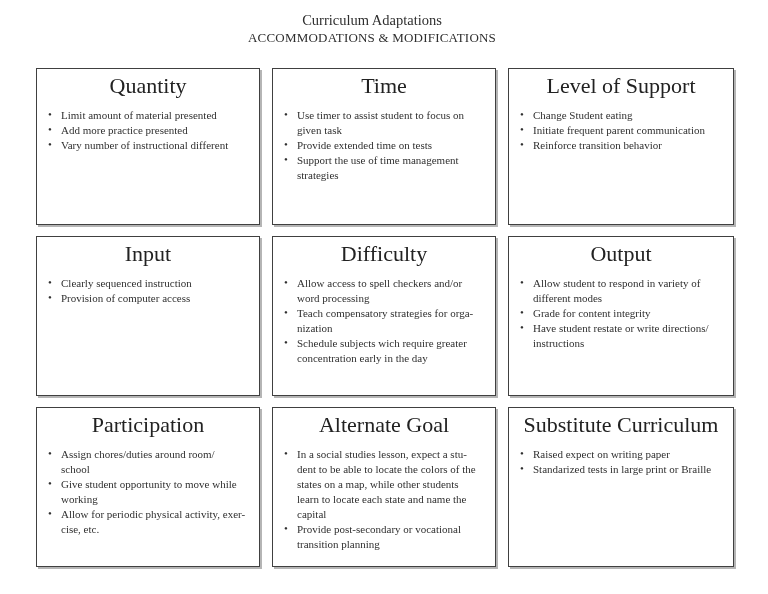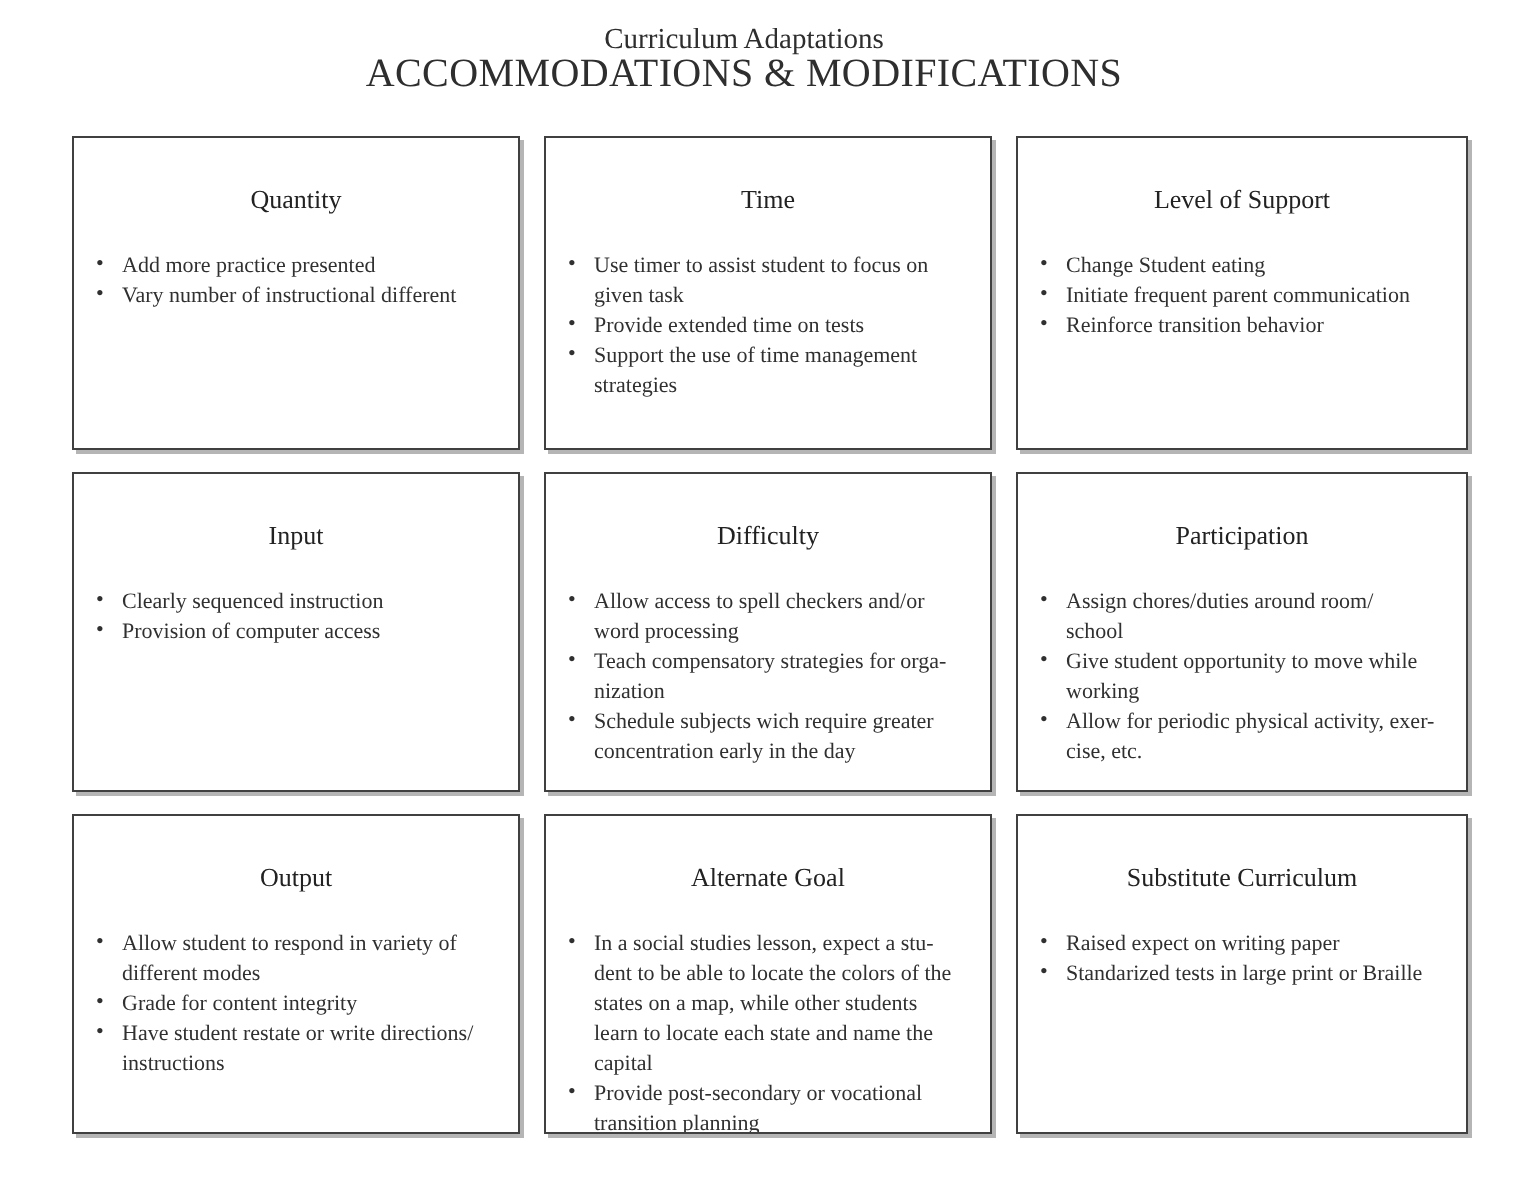--- a/index.html
+++ b/index.html
@@ -6,42 +6,42 @@
   .page {
     position:relative;
     width:744px; height:594px;
     background:#ffffff;
     font-family:"Liberation Serif", serif;
     color:#2b2b2b;
     overflow:hidden;
   }
   .doc-header { text-align:center; padding-top:12px; }
   .doc-title-line1 { font-size:14.5px; line-height:17px; color:#2e2e2e; }
-  .doc-title-line2 { font-size:20px; line-height:17px; color:#2e2e2e; letter-spacing:0.2px; }
+  .doc-title-line2 { font-size:13px; line-height:17px; color:#2e2e2e; letter-spacing:0.2px; }
 
   .grid {
     position:absolute; left:36px; top:68px;
     display:grid;
     grid-template-columns:224px 224px 226px;
     grid-template-rows:157px 160px 160px;
     column-gap:12px; row-gap:11px;
   }
   .box {
     box-sizing:border-box;
     background:#ffffff;
     border:1.5px solid #404040;
     box-shadow:2px 2px 0 #b5b5b5;
     padding-top:5px;
     overflow:hidden;
   }
   .box-title {
-    margin:14px;
+    margin:0;
     font-weight:normal;
     text-align:center;
-    font-size:13px;
+    font-size:22px;
     line-height:24px;
     color:#222222;
   }
   .box ul {
     margin:10px 0 0 0;
     padding:0;
     list-style:none;
   }
   .box li {
     position:relative;
@@ -62,20 +62,21 @@
   <div class="doc-header">
     <div class="doc-title-line1">Curriculum Adaptations</div>
     <div class="doc-title-line2">ACCOMMODATIONS &amp; MODIFICATIONS</div>
   </div>
 
   <div class="grid">
 
     <div class="box">
       <h2 class="box-title">Quantity</h2>
       <ul>
+        <li><span class="dot"></span><span class="txt">Limit amount of material presented</span></li>
         <li><span class="dot"></span><span class="txt">Add more practice presented</span></li>
         <li><span class="dot"></span><span class="txt">Vary number of instructional different</span></li>
       </ul>
     </div>
 
     <div class="box">
       <h2 class="box-title">Time</h2>
       <ul>
         <li><span class="dot"></span><span class="txt">Use timer to assist student to focus on
 given task</span></li>
@@ -108,39 +109,39 @@
         <li><span class="dot"></span><span class="txt">Allow access to spell checkers and/or
 word processing</span></li>
         <li><span class="dot"></span><span class="txt">Teach compensatory strategies for orga-
 nization</span></li>
         <li><span class="dot"></span><span class="txt">Schedule subjects wich require greater
 concentration early in the day</span></li>
       </ul>
     </div>
 
     <div class="box">
+      <h2 class="box-title">Output</h2>
+      <ul>
+        <li><span class="dot"></span><span class="txt">Allow student to respond in variety of
+different modes</span></li>
+        <li><span class="dot"></span><span class="txt">Grade for content integrity</span></li>
+        <li><span class="dot"></span><span class="txt">Have student restate or write directions/
+instructions</span></li>
+      </ul>
+    </div>
+
+    <div class="box">
       <h2 class="box-title">Participation</h2>
       <ul>
         <li><span class="dot"></span><span class="txt">Assign chores/duties around room/
 school</span></li>
         <li><span class="dot"></span><span class="txt">Give student opportunity to move while
 working</span></li>
         <li><span class="dot"></span><span class="txt">Allow for periodic physical activity, exer-
 cise, etc.</span></li>
-      </ul>
-    </div>
-
-    <div class="box">
-      <h2 class="box-title">Output</h2>
-      <ul>
-        <li><span class="dot"></span><span class="txt">Allow student to respond in variety of
-different modes</span></li>
-        <li><span class="dot"></span><span class="txt">Grade for content integrity</span></li>
-        <li><span class="dot"></span><span class="txt">Have student restate or write directions/
-instructions</span></li>
       </ul>
     </div>
 
     <div class="box">
       <h2 class="box-title">Alternate Goal</h2>
       <ul>
         <li><span class="dot"></span><span class="txt">In a social studies lesson, expect a stu-
 dent to be able to locate the colors of the
 states on a map, while other students
 learn to locate each state and name the

